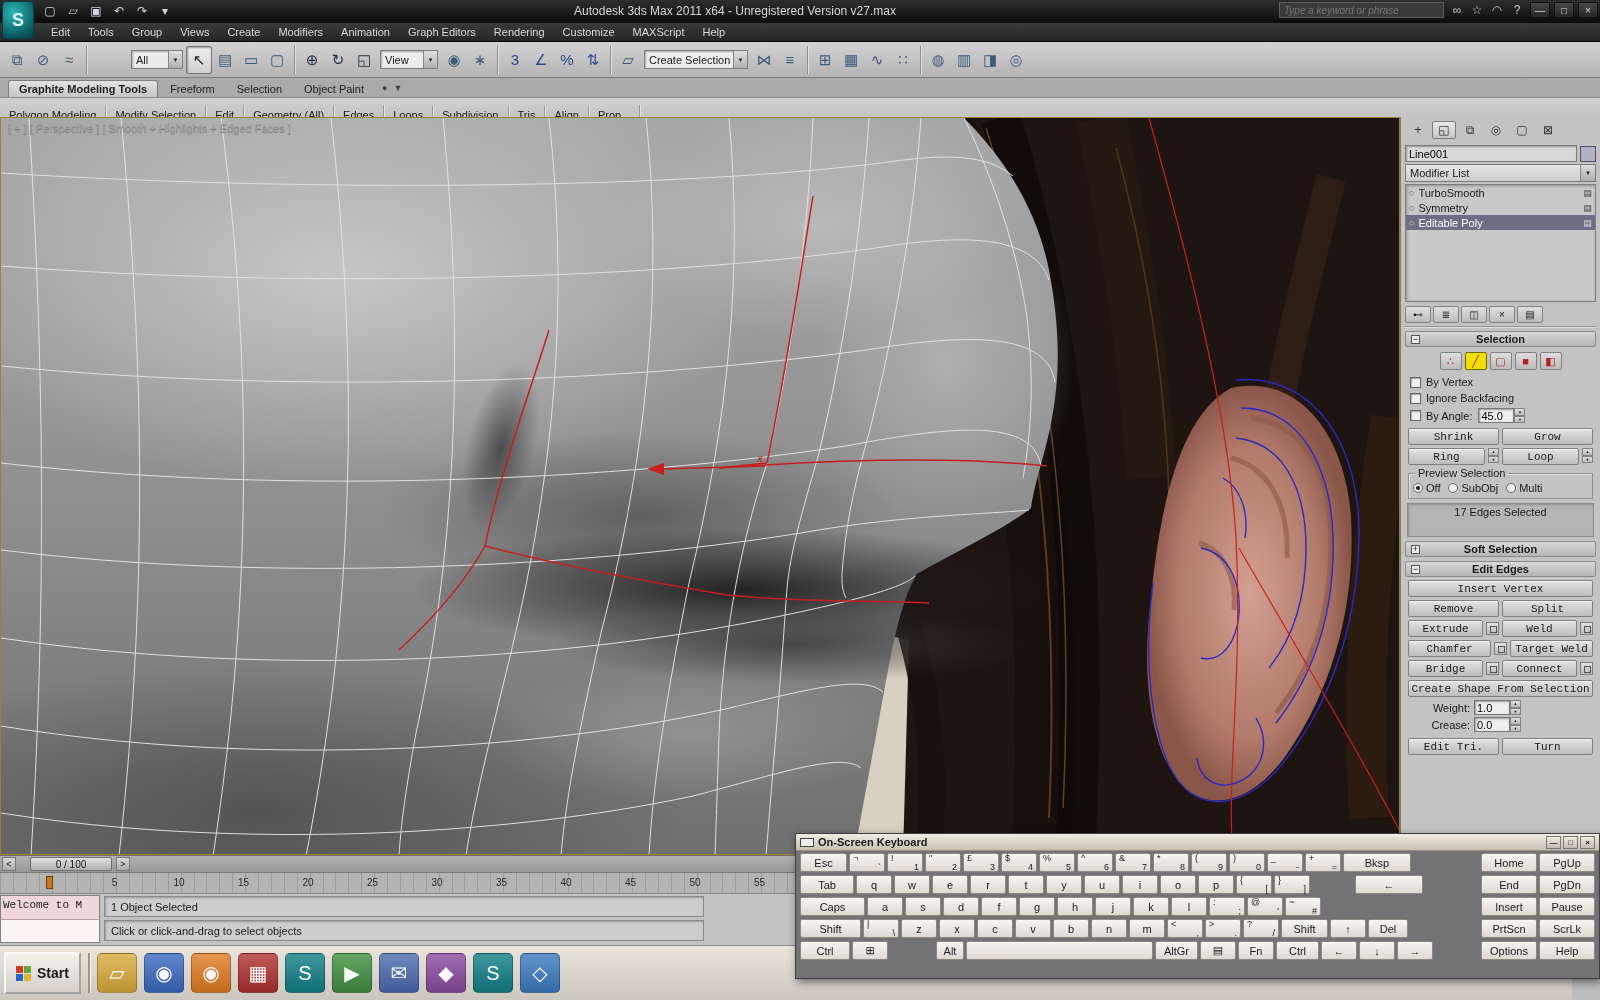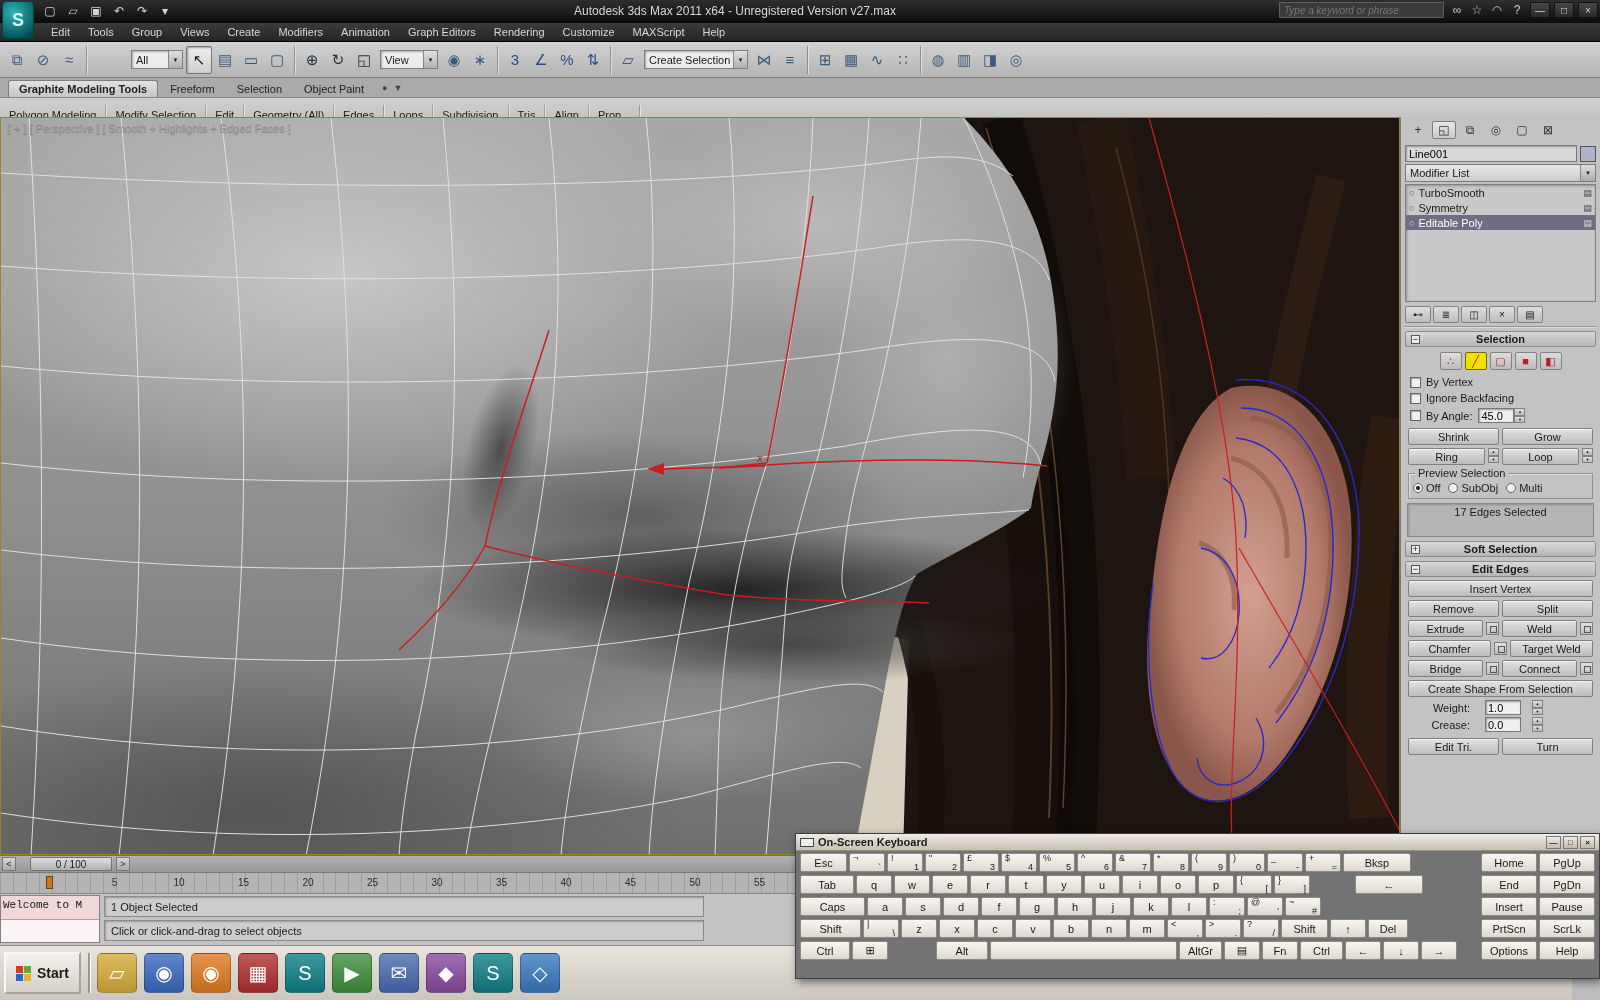--- a/index.html
+++ b/index.html
@@ -90,36 +90,36 @@
   .sob { width:22px; height:18px; background:linear-gradient(#dcdcdc,#bcbcbc); border:1px solid #828282; border-radius:2px;
     display:flex; align-items:center; justify-content:center; color:#b42222; font-size:11px; }
   .sob.active { background:#f0df00; border:1px solid #6f6800; }
   .cbrow { display:flex; align-items:center; padding:2px 6px; }
   .cb { width:11px; height:11px; background:#f0f0f0; border:1px solid #666; box-shadow:inset 1px 1px 1px #aaa; margin-right:5px; flex:none;}
   .nfield { width:36px; height:15px; background:#efefef; border:1px solid #777; box-shadow:inset 1px 1px 2px #999;
     font-size:11px; padding:0 2px; font-family:"Liberation Sans",sans-serif; }
   .spin { display:inline-flex; flex-direction:column; width:11px; height:15px; }
   .spin-a { flex:1; background:linear-gradient(#e0e0e0,#b8b8b8); border:1px solid #838383; font-size:4px; line-height:5px; text-align:center; color:#222; }
   .pbtn { background:linear-gradient(#e2e2e2,#bdbdbd); border:1px solid #808080; border-radius:2px; height:17px;
-    display:flex; align-items:center; justify-content:center; box-shadow:inset 0 1px 0 #f3f3f3; }
+    display:flex; align-items:center; justify-content:center; box-shadow:inset 0 1px 0 #f3f3f3;font-family:Liberation Mono, monospace; }
   .btnrow { display:flex; gap:3px; margin:3px 4px; }
   .btnrow .pbtn { flex:1; }
   .grp { border:1px solid #909090; box-shadow:inset 1px 1px 0 #e4e4e4; margin:8px 4px 4px; position:relative; padding:8px 4px 4px; }
   .grp-title { position:absolute; top:-7px; left:6px; background:#c3c3c3; padding:0 3px; }
   .prow { display:flex; align-items:center; gap:8px; }
   .rb { width:10px; height:10px; border-radius:50%; background:#f0f0f0; border:1px solid #666; position:relative; margin-right:3px; flex:none;}
   .rb.sel::after { content:""; position:absolute; left:2px; top:2px; width:4px; height:4px; border-radius:50%; background:#1a1a1a; }
   .radio-item { display:flex; align-items:center; }
   .selinfo { margin:4px 3px; height:34px; background:#b5b5b5; border:1px solid #8a8a8a; box-shadow:inset 1px 1px 2px #8f8f8f;
     text-align:center; padding-top:2px; }
   .ee-row { display:flex; gap:3px; margin:3px 4px; align-items:center; }
   .ee-row .pbtn { flex:1; }
   .setbox { width:13px; height:13px; background:linear-gradient(#e0e0e0,#bdbdbd); border:1px solid #7d7d7d; flex:none; position:relative; }
   .setbox::after { content:""; position:absolute; left:3px; top:3px; width:5px; height:5px; border:1px solid #555; }
-  .numrow { display:flex; align-items:center; margin:2px 4px;gap:11px; }
+  .numrow { display:flex; align-items:center; margin:2px 4px; }
   .numrow .nlabel { width:62px; text-align:right; margin-right:4px; }
 
   
   #timeline { position:absolute; left:0; top:855px; width:1400px; height:38px; background:#a2a2a2; border-top:1px solid #6e6e6e; }
   .tl-row1 { position:relative; height:17px; background:linear-gradient(#b2b2b2,#979797); border-bottom:1px solid #7a7a7a; }
   .tl-arrow { position:absolute; top:1px; width:14px; height:14px; background:linear-gradient(#d8d8d8,#ababab);
     border:1px solid #777; font-size:9px; display:flex; align-items:center; justify-content:center; }
   .tl-slider { position:absolute; left:30px; top:1px; width:82px; height:14px; background:linear-gradient(#e0e0e0,#b0b0b0);
     border:1px solid #6f6f6f; border-radius:2px; display:flex; align-items:center; justify-content:center; font-size:10px; }
   .tl-ruler { position:relative; height:20px; background:#b4b4b4;
@@ -848,21 +848,21 @@
         <div class="key" style="width: 36px;">↑</div>
         <div class="key" style="width: 40px;">Del</div>
         <div class="osk-nav">
           <div class="key">PrtScn</div>
           <div class="key">ScrLk</div>
         </div>
       </div>
       <div class="osk-row">
         <div class="key" style="width: 50px;">Ctrl</div>
         <div class="key" style="width: 36px;">⊞</div>
-        <div class="key" style="width: 52px; margin-left: 47px;">Alt</div>
+        <div class="key" style="width: 28px; margin-left: 47px;">Alt</div>
         <div class="key" style="width: 187px;"></div>
         <div class="key" style="width: 43px;">AltGr</div>
         <div class="key" style="width: 36px;">▤</div>
         <div class="key" style="width: 36px;">Fn</div>
         <div class="key" style="width: 43px;">Ctrl</div>
         <div class="key" style="width: 36px;">←</div>
         <div class="key" style="width: 36px;">↓</div>
         <div class="key" style="width: 36px;">→</div>
         <div class="osk-nav">
           <div class="key">Options</div>

